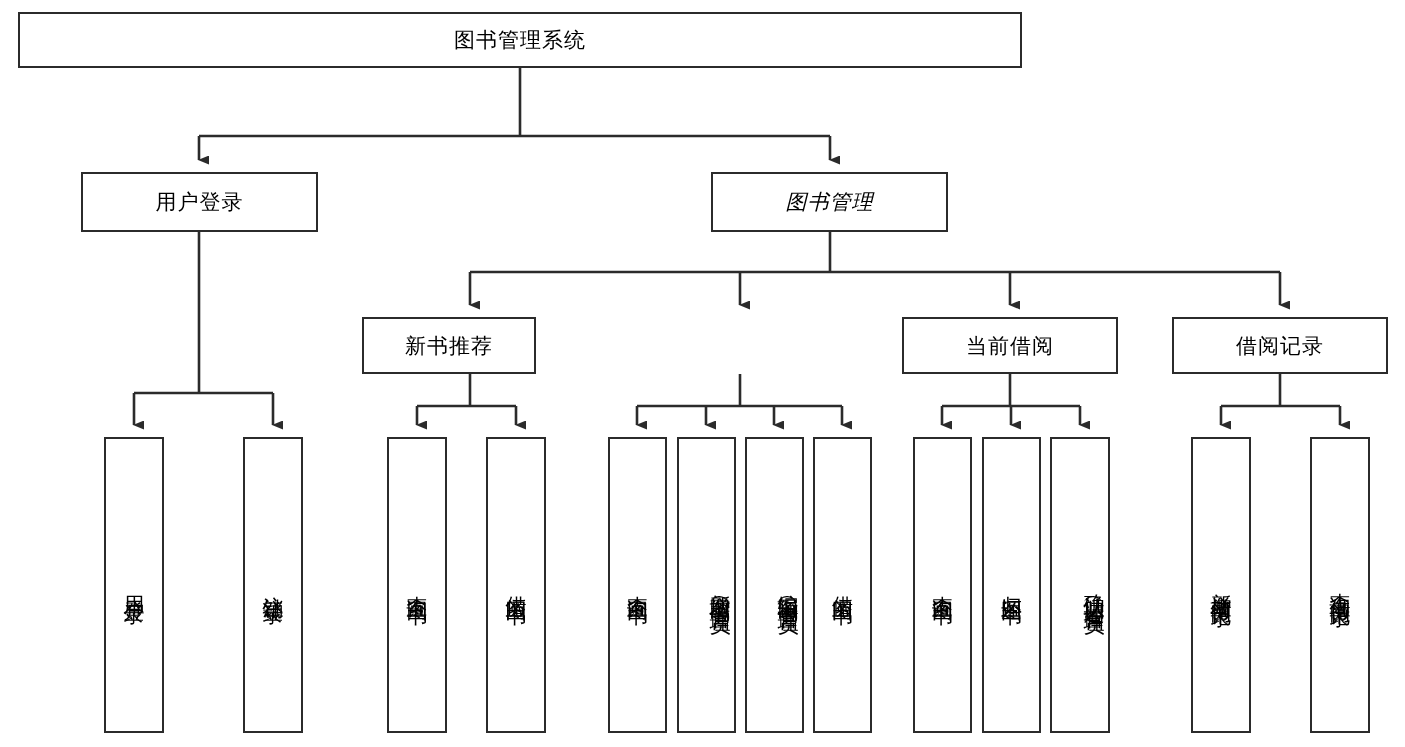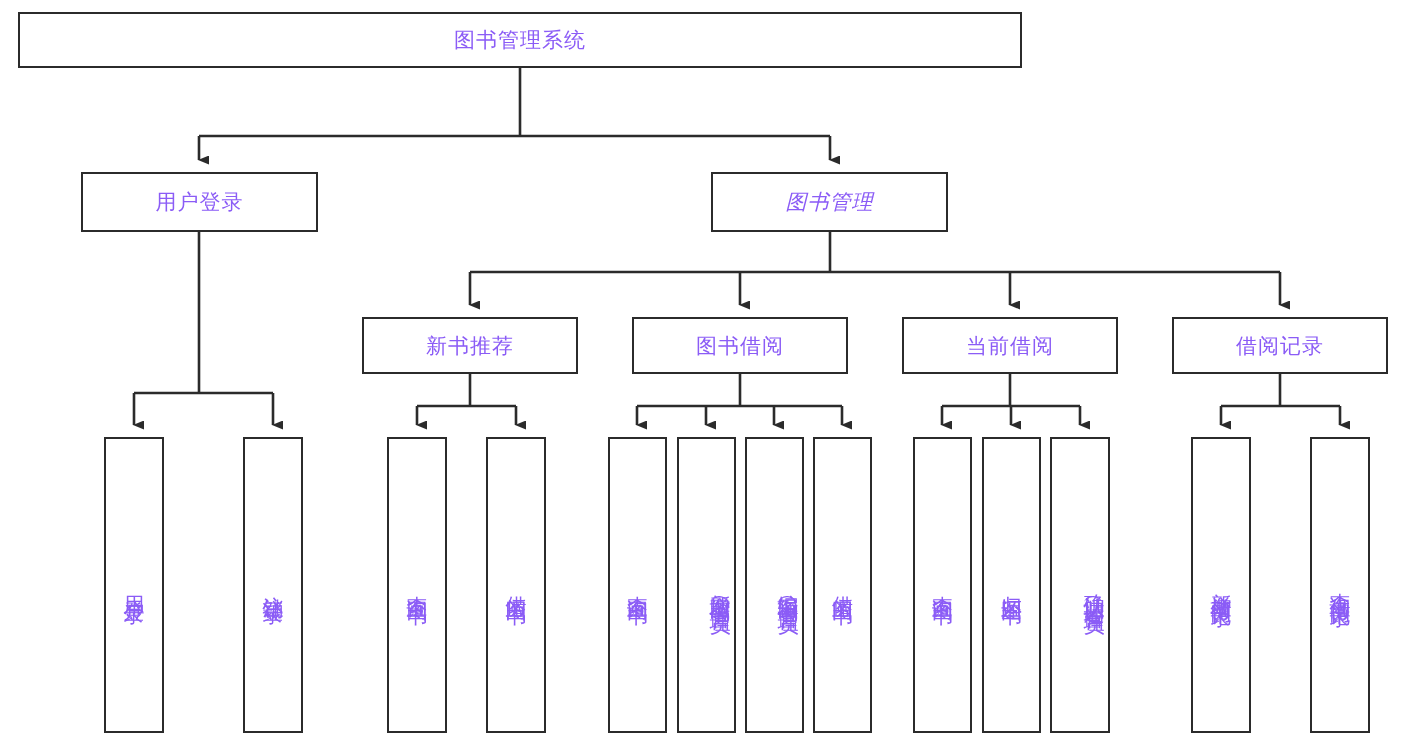--- a/index.html
+++ b/index.html
@@ -26,21 +26,21 @@
     height: 747px;
   }
   .node {
     position: absolute;
     box-sizing: border-box;
     background: #ffffff;
     border: 2px solid #2b2b2b;
     display: flex;
     align-items: center;
     justify-content: center;
-    color: #8b5cf6;
+    color: #000000;
   }
   .node.horizontal {
     font-size: 21px;
     letter-spacing: 1px;
     line-height: 1.2;
   }
   .node.vertical {
     writing-mode: vertical-rl;
     text-orientation: upright;
     font-size: 21px;
@@ -127,25 +127,22 @@
     <span class="node-label">图书管理系统</span>
   </div>
 
   <div class="node horizontal" id="node-l2-0" style="left: 81px; top: 172px; width: 237px; height: 60px;">
     <span class="node-label">用户登录</span>
   </div>
   <div class="node horizontal" id="node-l2-1" style="left: 711px; top: 172px; width: 237px; height: 60px; font-style: italic;">
     <span class="node-label">图书管理</span>
   </div>
 
-  <div class="node horizontal" id="node-l3-0" style="left: 362px; top: 317px; width: 216px; height: 57px;">
+  <div class="node horizontal" id="node-l3-0" style="left: 362px; top: 317px; width: 174px; height: 57px;">
     <span class="node-label">新书推荐</span>
-  </div>
-  <div class="node horizontal" id="node-l3-1" style="left: 632px; top: 317px; width: 216px; height: 57px;">
-    <span class="node-label">图书借阅</span>
   </div>
   <div class="node horizontal" id="node-l3-2" style="left: 902px; top: 317px; width: 216px; height: 57px;">
     <span class="node-label">当前借阅</span>
   </div>
   <div class="node horizontal" id="node-l3-3" style="left: 1172px; top: 317px; width: 216px; height: 57px;">
     <span class="node-label">借阅记录</span>
   </div>
 
   <div class="node vertical mid" id="node-leaf-0" style="left: 104px; top: 437px; width: 60px; height: 296px;">
     <span class="node-label">用户登录</span>

